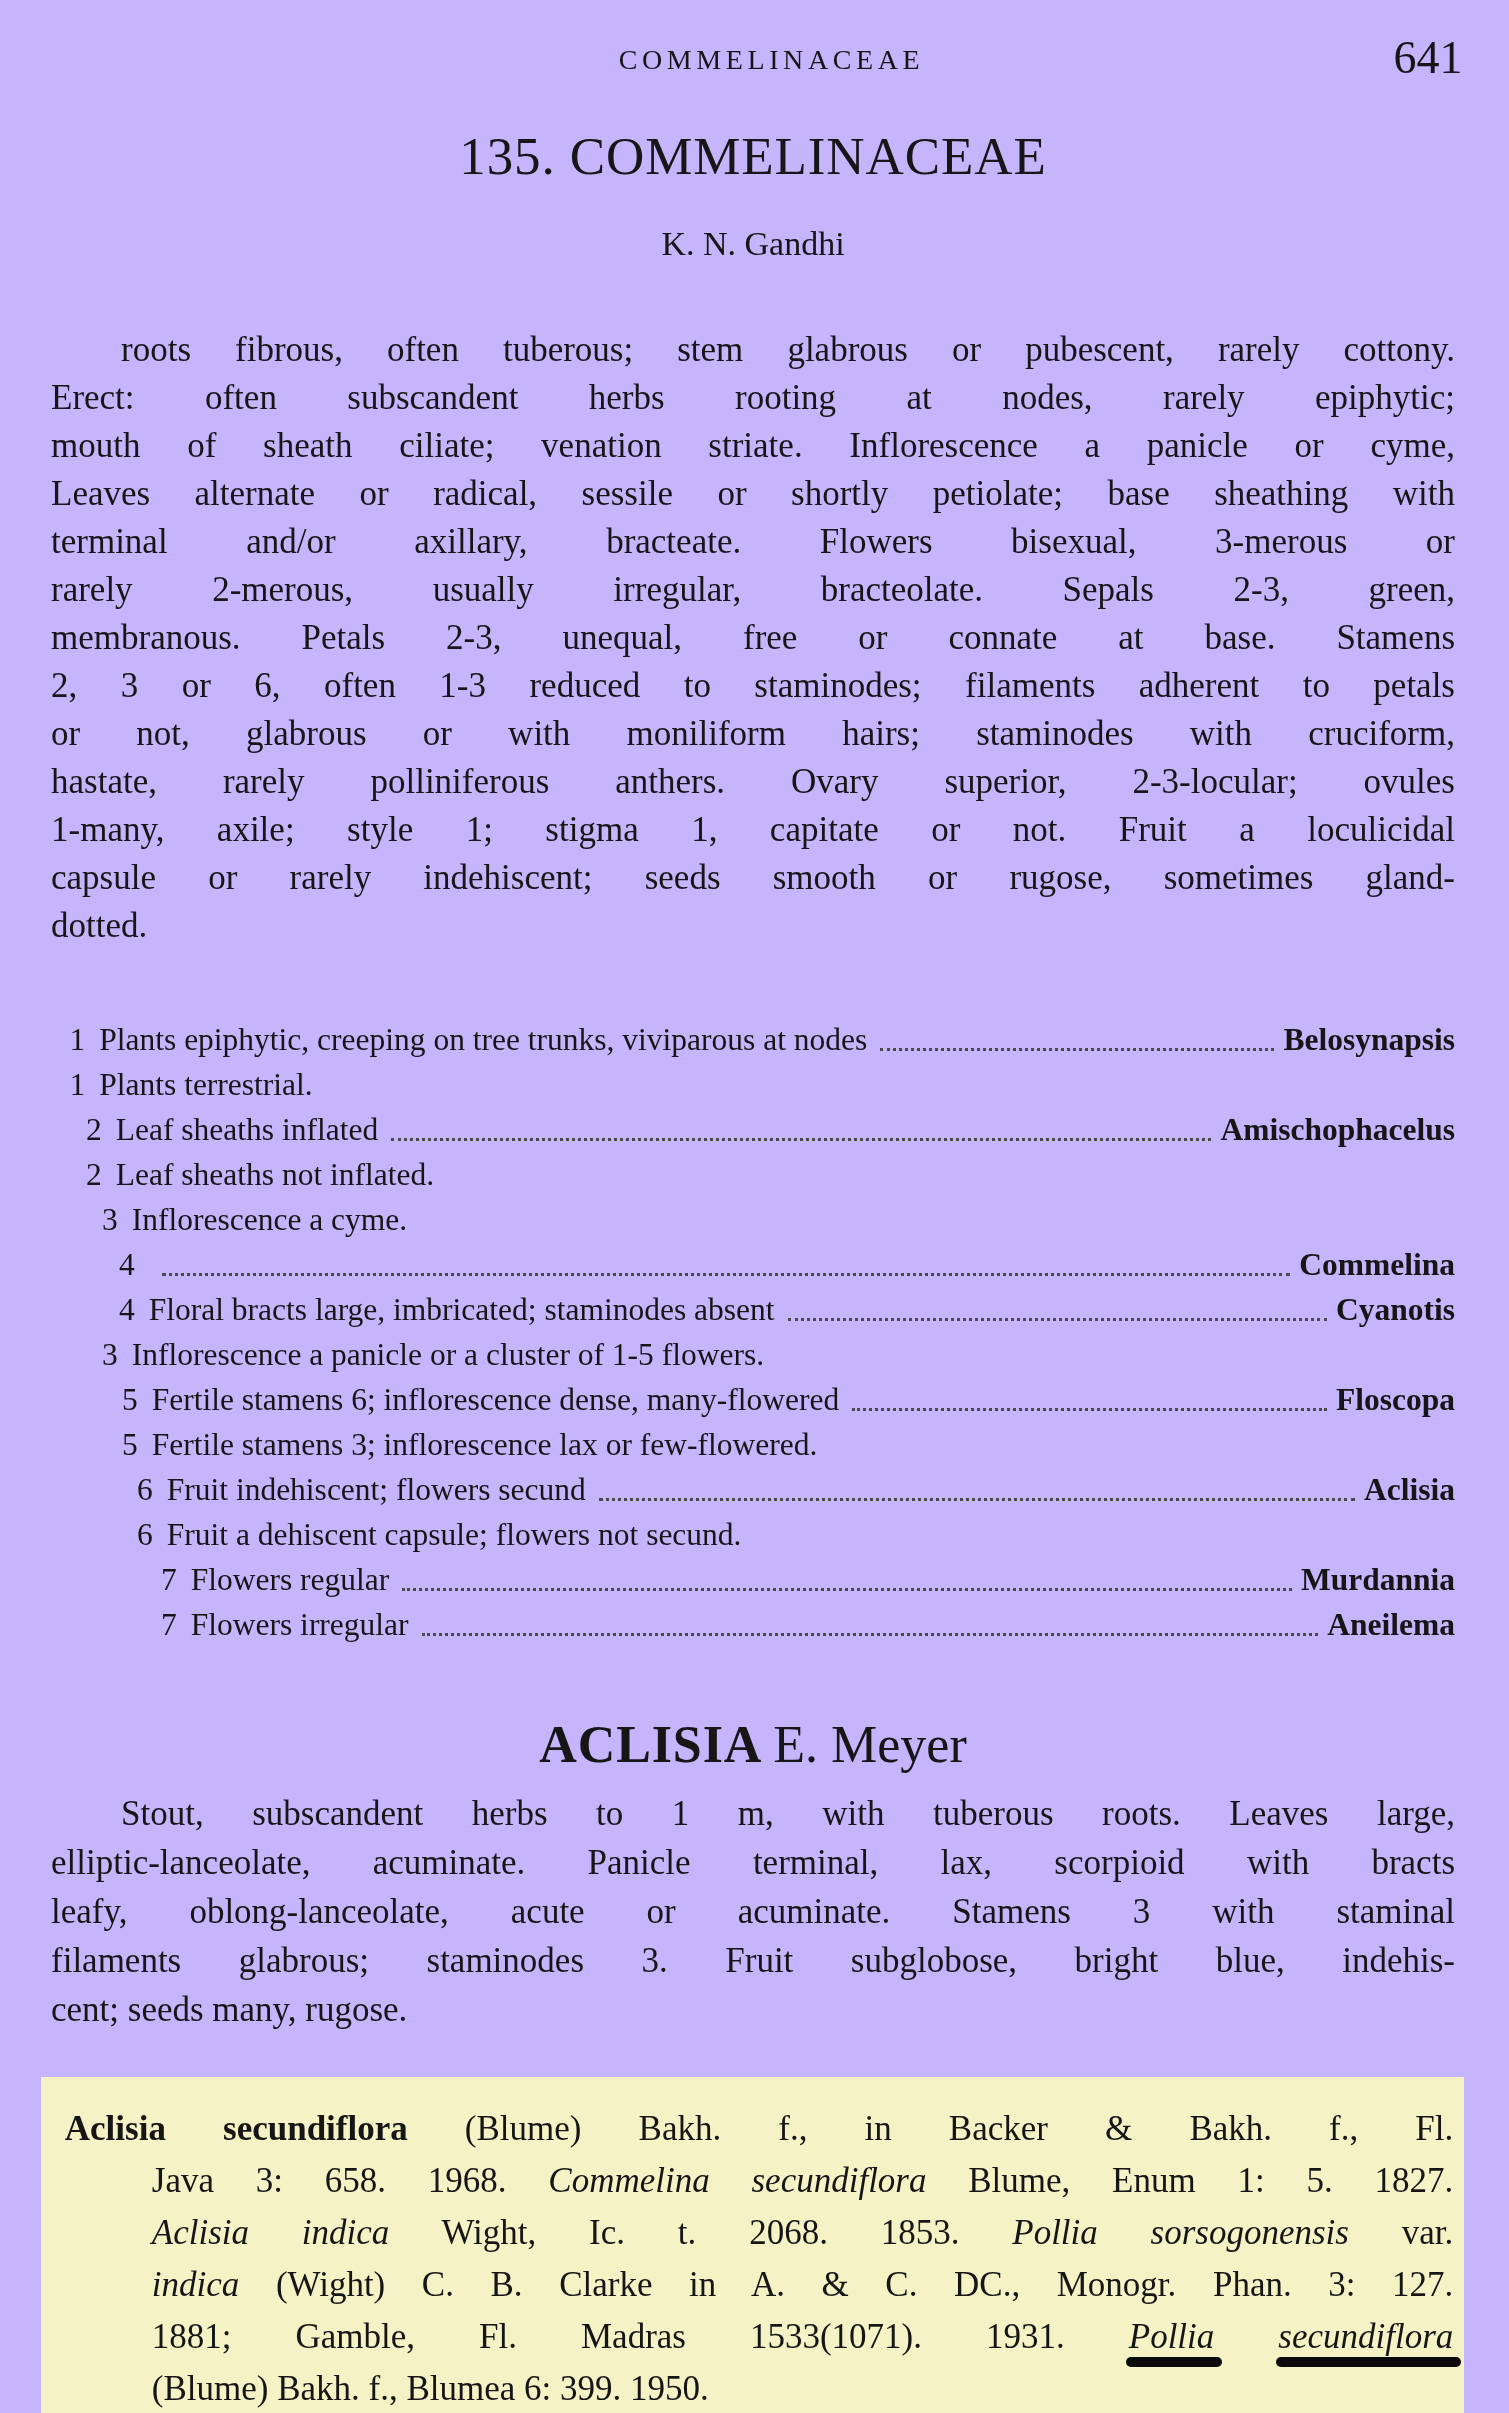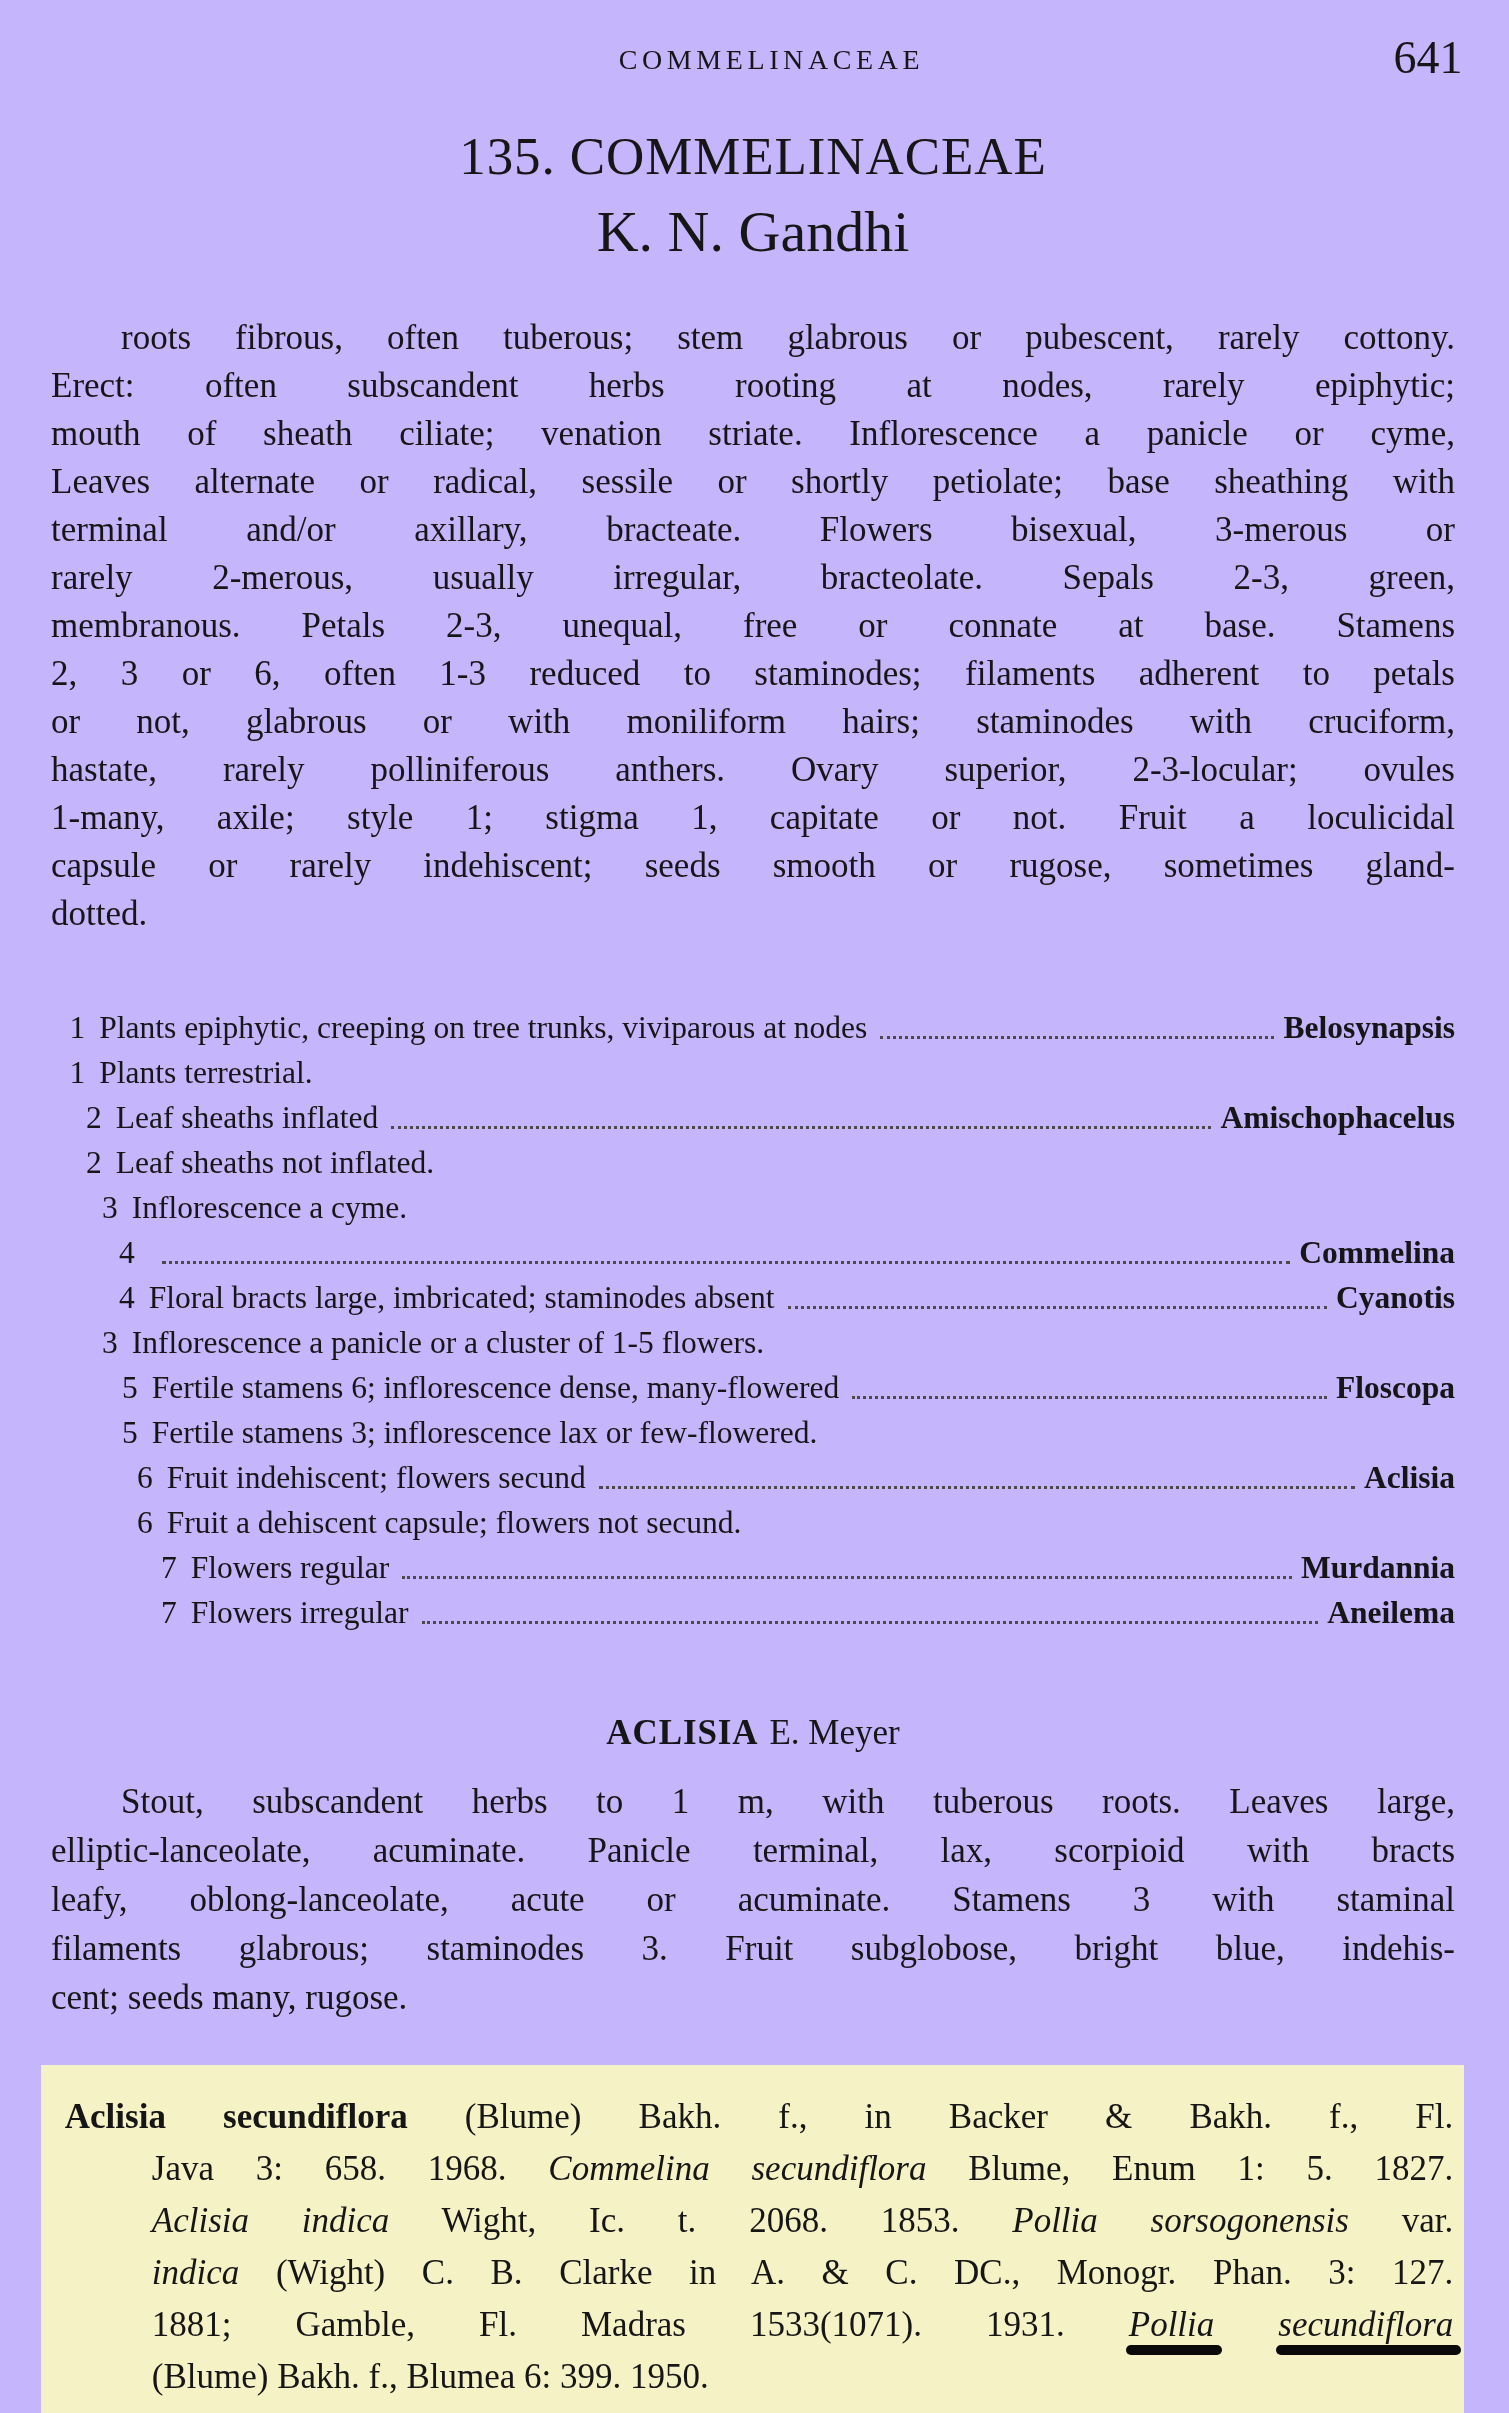--- a/index.html
+++ b/index.html
@@ -12,21 +12,21 @@
     color:#161616;
     font-family:"Liberation Serif","DejaVu Serif",serif;
     overflow:hidden;
   }
   .header { position:relative; height:33px; }
   .running { display:block; position:relative; left:18.5px; text-align:center;
              font-size:28px; line-height:33px; letter-spacing:4.6px; }
   .pagenum { position:absolute; right:-7.4px; top:-9.3px; font-size:46px; line-height:48px; }
 
   .title  { margin-top:52px; text-align:center; font-size:53px; line-height:57px; letter-spacing:0.9px; }
-  .author { margin-top:24px; text-align:center; font-size:58px; line-height:46px; }
+  .author { margin-top:36px; text-align:center; font-size:34px; line-height:46px; }
 
   .para { font-size:35px; line-height:48px; }
   .para-family { margin-top:59px; }
   .para-genus  { margin-top:20.4px; line-height:49px; }
   .para-family .jline:first-child,
   .para-genus  .jline:first-child { text-indent:70px; }
 
   .jline { text-align:justify; text-align-last:justify; }
   .jline.line-last { text-align-last:left; }
 
@@ -35,21 +35,21 @@
   .lv1 { padding-left:18.5px; }  .lv2 { padding-left:35px; }
   .lv3 { padding-left:51px; }  .lv4 { padding-left:68px; }
   .lv5 { padding-left:71px; }  .lv6 { padding-left:86px; }
   .lv7 { padding-left:110px; }
   .knum { flex:none; margin-right:14px; }
   .ktext { flex:none; }
   .kleader { flex:1 1 auto; min-width:33px; height:0; align-self:flex-end;
              margin:0 9.3px 11px 13px; border-bottom:3.7px dotted #4a4a4a; }
   .kgenus { flex:none; font-weight:bold; }
 
-  .genus-heading { margin-top:74px; text-align:center; font-size:35px; line-height:48px; }
+  .genus-heading { margin-top:74px; text-align:center; font-size:52px; line-height:48px; }
   .gh-name { font-weight:bold; letter-spacing:0.9px; }
   .gh-author { margin-left:11px; }
 
   .species { margin:43px -9.3px 0 -10.2px; padding:26px 11px 13px 24px; }
   .species-text { font-size:35px; line-height:52px; }
   .sline { text-align:justify; text-align-last:justify; }
   .sline + .sline { padding-left:87px; }
   .sline.line-last { text-align-last:left; }
 
   .b { font-weight:bold; }

